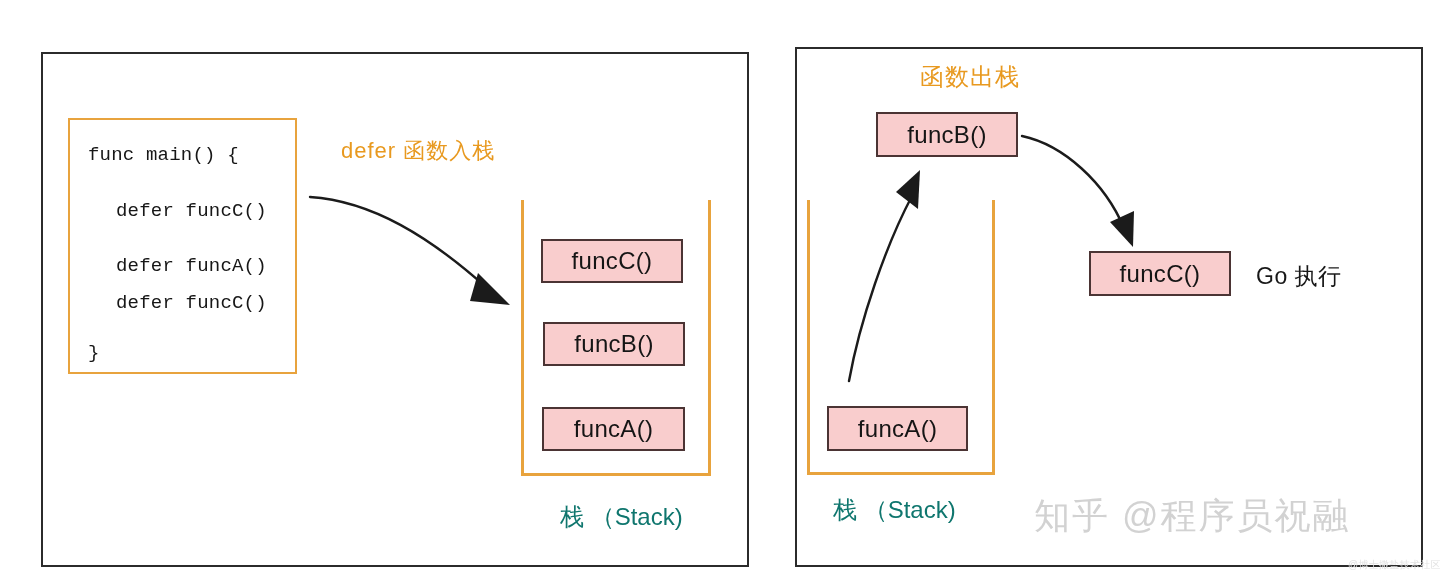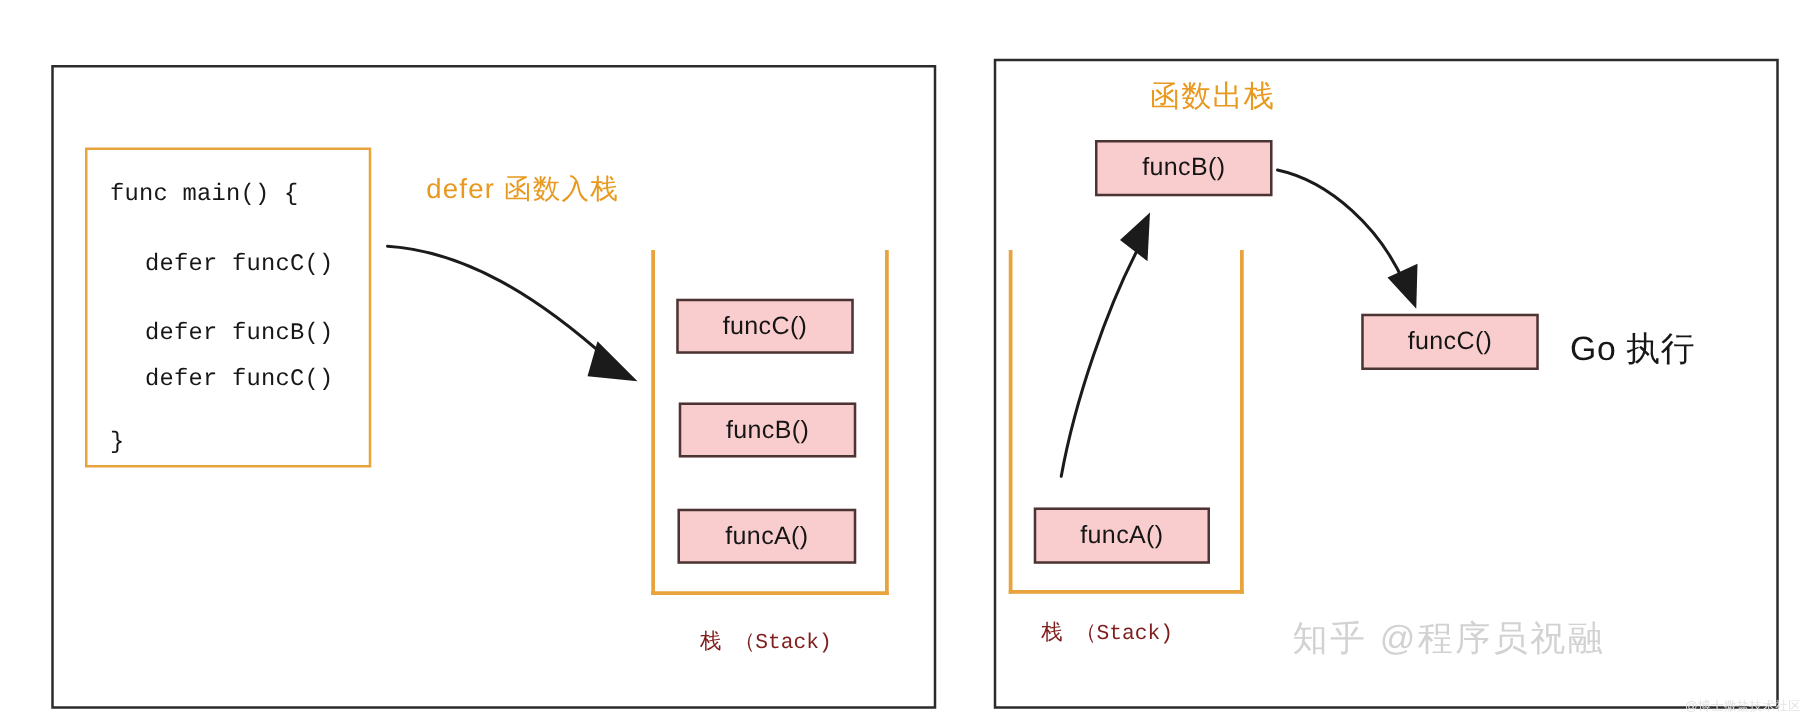--- a/index.html
+++ b/index.html
@@ -80,63 +80,62 @@
   #stack-left  { left: 521px; top: 200px; width: 190px; height: 276px; }
   #stack-right { left: 807px; top: 200px; width: 188px; height: 275px; }
 
   
   .func-box {
     position: absolute;
     box-sizing: border-box;
     background: #f9cdcd;
     border: 2px solid #4b3434;
     color: #151515;
-    font-size: 20px;
+    font-size: 24px;
     display: flex;
     align-items: center;
     justify-content: center;
     letter-spacing: .3px;
   }
   #box-l-c { left: 541px; top: 239px; width: 142px; height: 44px; }
   #box-l-b { left: 543px; top: 322px; width: 142px; height: 44px; }
   #box-l-a { left: 542px; top: 407px; width: 143px; height: 44px; }
 
   #box-r-b { left: 876px; top: 112px; width: 142px; height: 45px; }
   #box-r-a { left: 827px; top: 406px; width: 141px; height: 45px; }
   #box-r-c { left: 1089px; top: 251px; width: 142px; height: 45px; }
 
   
   .stack-caption {
     position: absolute;
-    color: #7f1d1d;
-    font-size: 17px;
-    white-space: nowrap;
-    font-family: Liberation Mono, monospace;
+    color: #0f766e;
+    font-size: 24px;
+    white-space: nowrap;
   }
   #caption-left  { left: 560px; top: 501px; }
   #caption-right { left: 833px; top: 494px; }
 
   
   #go-exec {
     position: absolute;
     left: 1256px;
     top: 261px;
     color: #171717;
-    font-size: 27px;
+    font-size: 23px;
     white-space: nowrap;
     letter-spacing: .5px;
   }
 
   
   #watermark-main {
     position: absolute;
     left: 1034px;
     top: 492px;
     color: #d2d2d2;
-    font-size: 28px;
+    font-size: 36px;
     letter-spacing: 2px;
     white-space: nowrap;
     font-weight: 500;
   }
   #watermark-small {
     position: absolute;
     left: 1348px;
     top: 558px;
     color: #e2e2e2;
     font-size: 10px;
@@ -164,21 +163,21 @@
 </head>
 <body>
 
 <div id="canvas">
 
   <div class="panel" id="panel-left"></div>
 
   <div id="code-box">
     <div class="code-line" id="cl0">func main() {</div>
     <div class="code-line indent" id="cl1">defer funcC()</div>
-    <div class="code-line indent" id="cl2">defer funcB()</div>
+    <div class="code-line indent" id="cl2">defer funcA()</div>
     <div class="code-line indent" id="cl3">defer funcC()</div>
     <div class="code-line" id="cl4">}</div>
   </div>
 
   <div class="heading-orange" id="heading-left">defer 函数入栈</div>
 
   <div class="stack-frame" id="stack-left"></div>
   <div class="func-box" id="box-l-c">funcC()</div>
   <div class="func-box" id="box-l-b">funcB()</div>
   <div class="func-box" id="box-l-a">funcA()</div>

